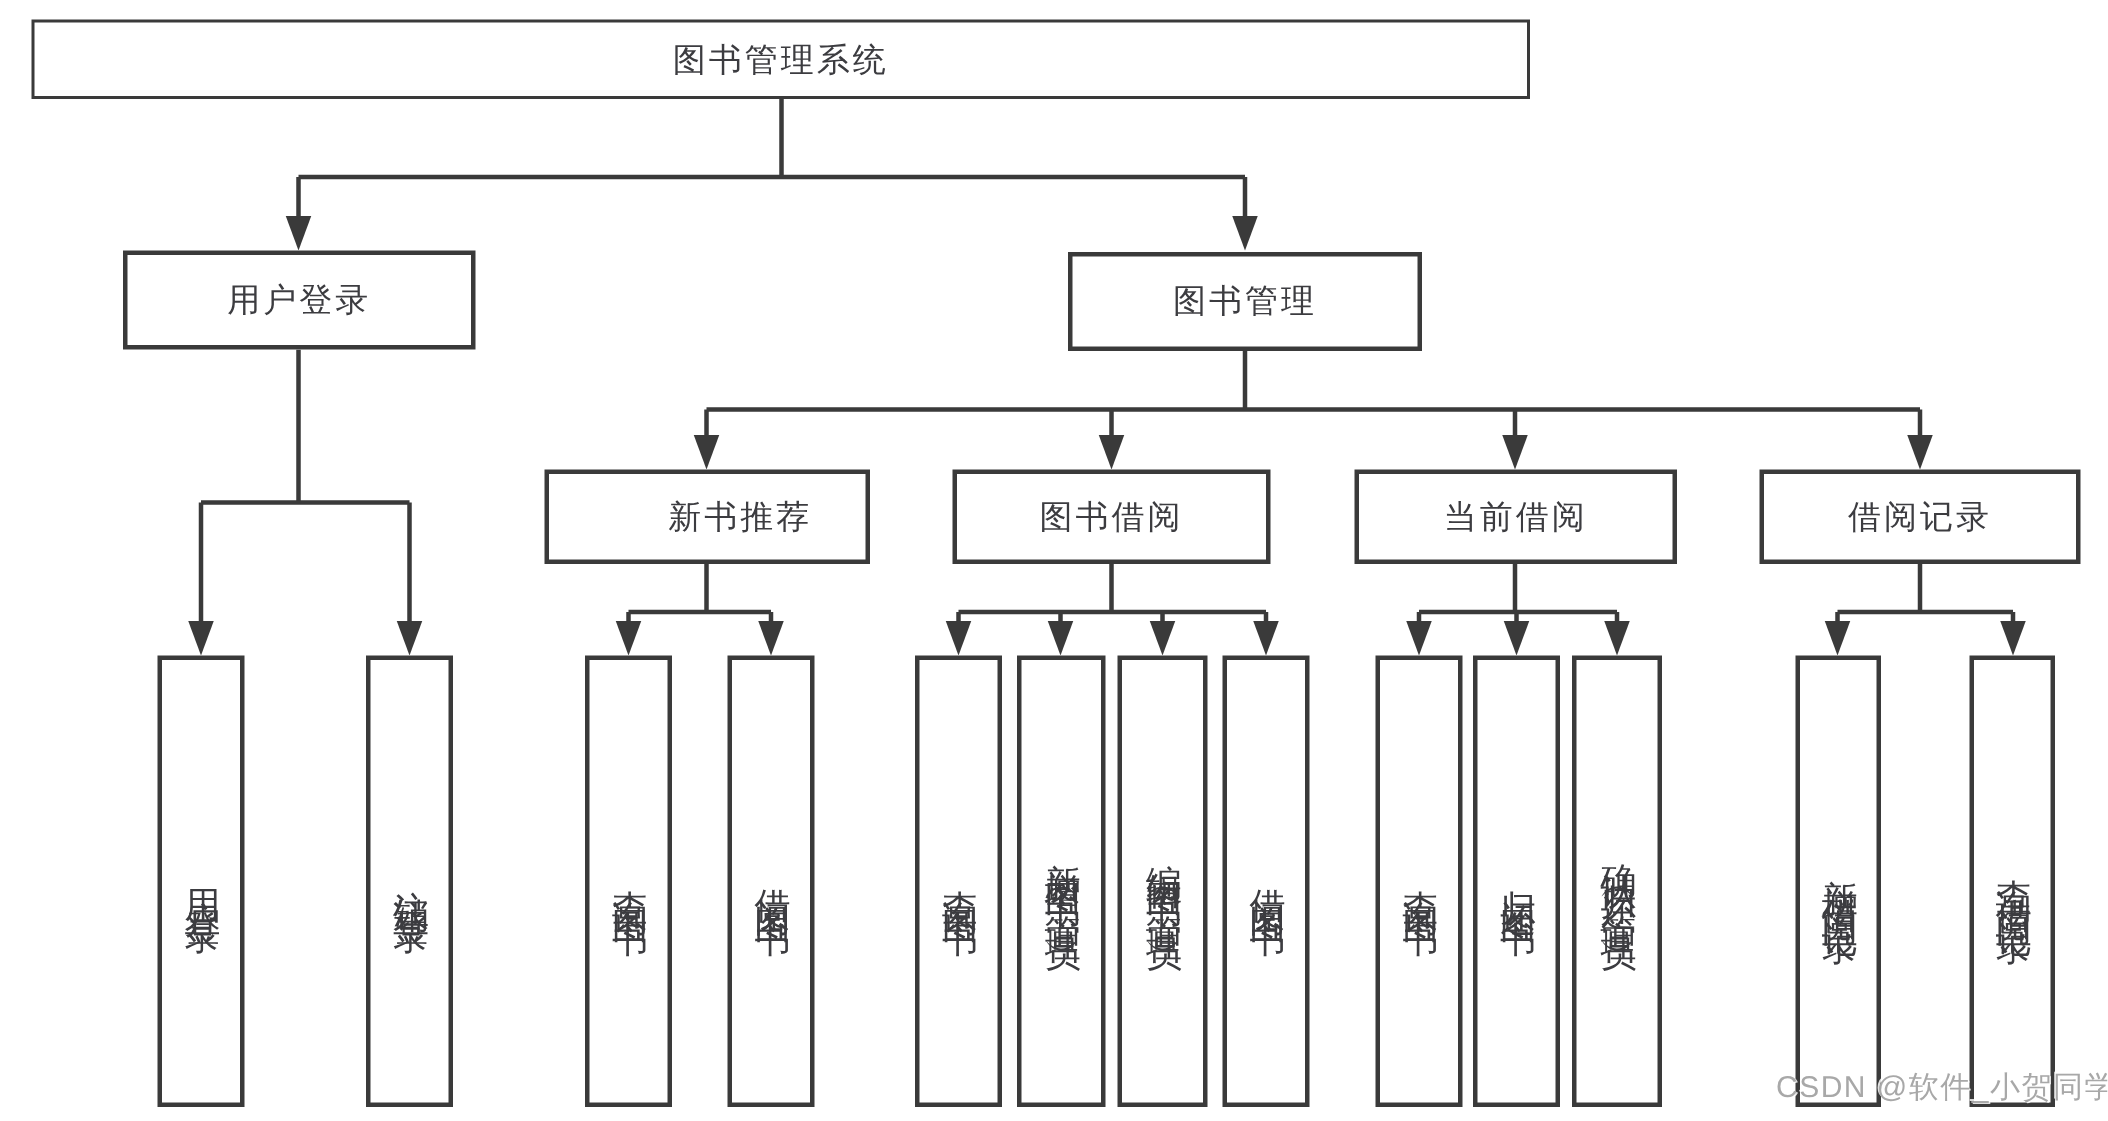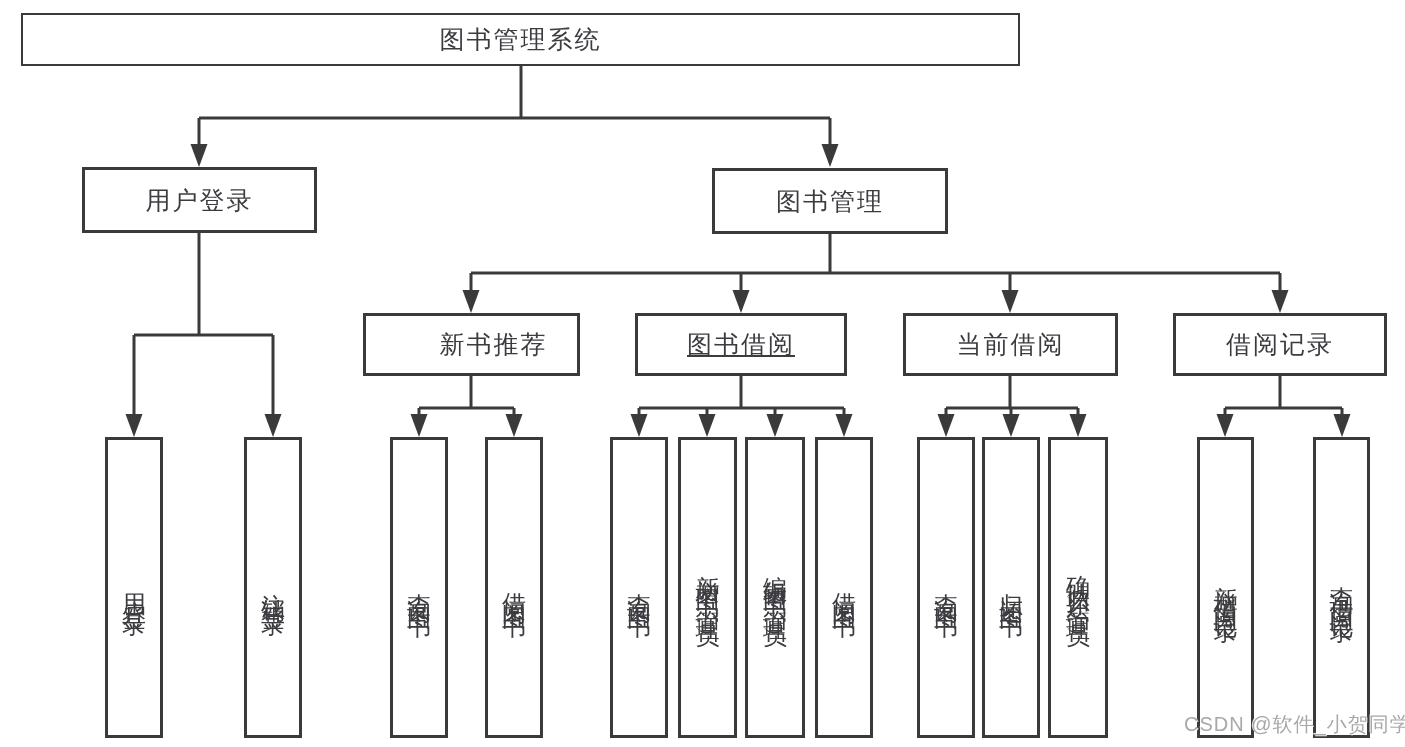--- a/index.html
+++ b/index.html
@@ -19,21 +19,21 @@
     z-index: 1;
   }
   .node {
     position: absolute;
     background: #ffffff;
     border: 3px solid #3a3a3a;
     color: #3c3c40;
     display: flex;
     align-items: center;
     justify-content: center;
-    font-size: 25px;
+    font-size: 22px;
     letter-spacing: 2px;
     z-index: 2;
     white-space: nowrap;
   }
   .node.root { border-width: 2.5px; }
   .node.leaf {
     writing-mode: vertical-rl;
     text-orientation: mixed;
     font-size: 24px;
     letter-spacing: 7px;
@@ -89,21 +89,21 @@
       <polygon points="1333.5,414 1350.5,414 1342,437"></polygon>
     </g>
   </svg>
 
   <div class="node root" style="left:21px; top:13px; width:999px; height:53px;">图书管理系统</div>
 
   <div class="node" style="left:82px; top:167px; width:235px; height:66px;">用户登录</div>
   <div class="node" style="left:712px; top:168px; width:236px; height:66px;">图书管理</div>
 
   <div class="node" style="left:363px; top:313px; width:217px; height:63px;padding-left:44px;">新书推荐</div>
-  <div class="node" style="left:635px; top:313px; width:212px; height:63px;text-decoration:underline;">图书借阅</div>
+  <div class="node" style="left:635px; top:313px; width:212px; height:63px;">图书借阅</div>
   <div class="node" style="left:903px; top:313px; width:215px; height:63px;">当前借阅</div>
   <div class="node" style="left:1173px; top:313px; width:214px; height:63px;">借阅记录</div>
 
   <div class="node leaf" style="left:105px; top:437px; width:58px; height:301px;">用户登录</div>
   <div class="node leaf" style="left:244px; top:437px; width:58px; height:301px;">注销登录</div>
 
   <div class="node leaf" style="left:390px; top:437px; width:58px; height:301px;">查询图书</div>
   <div class="node leaf" style="left:485px; top:437px; width:58px; height:301px;">借阅图书</div>
 
   <div class="node leaf" style="left:610px; top:437px; width:58px; height:301px;">查询图书</div>

